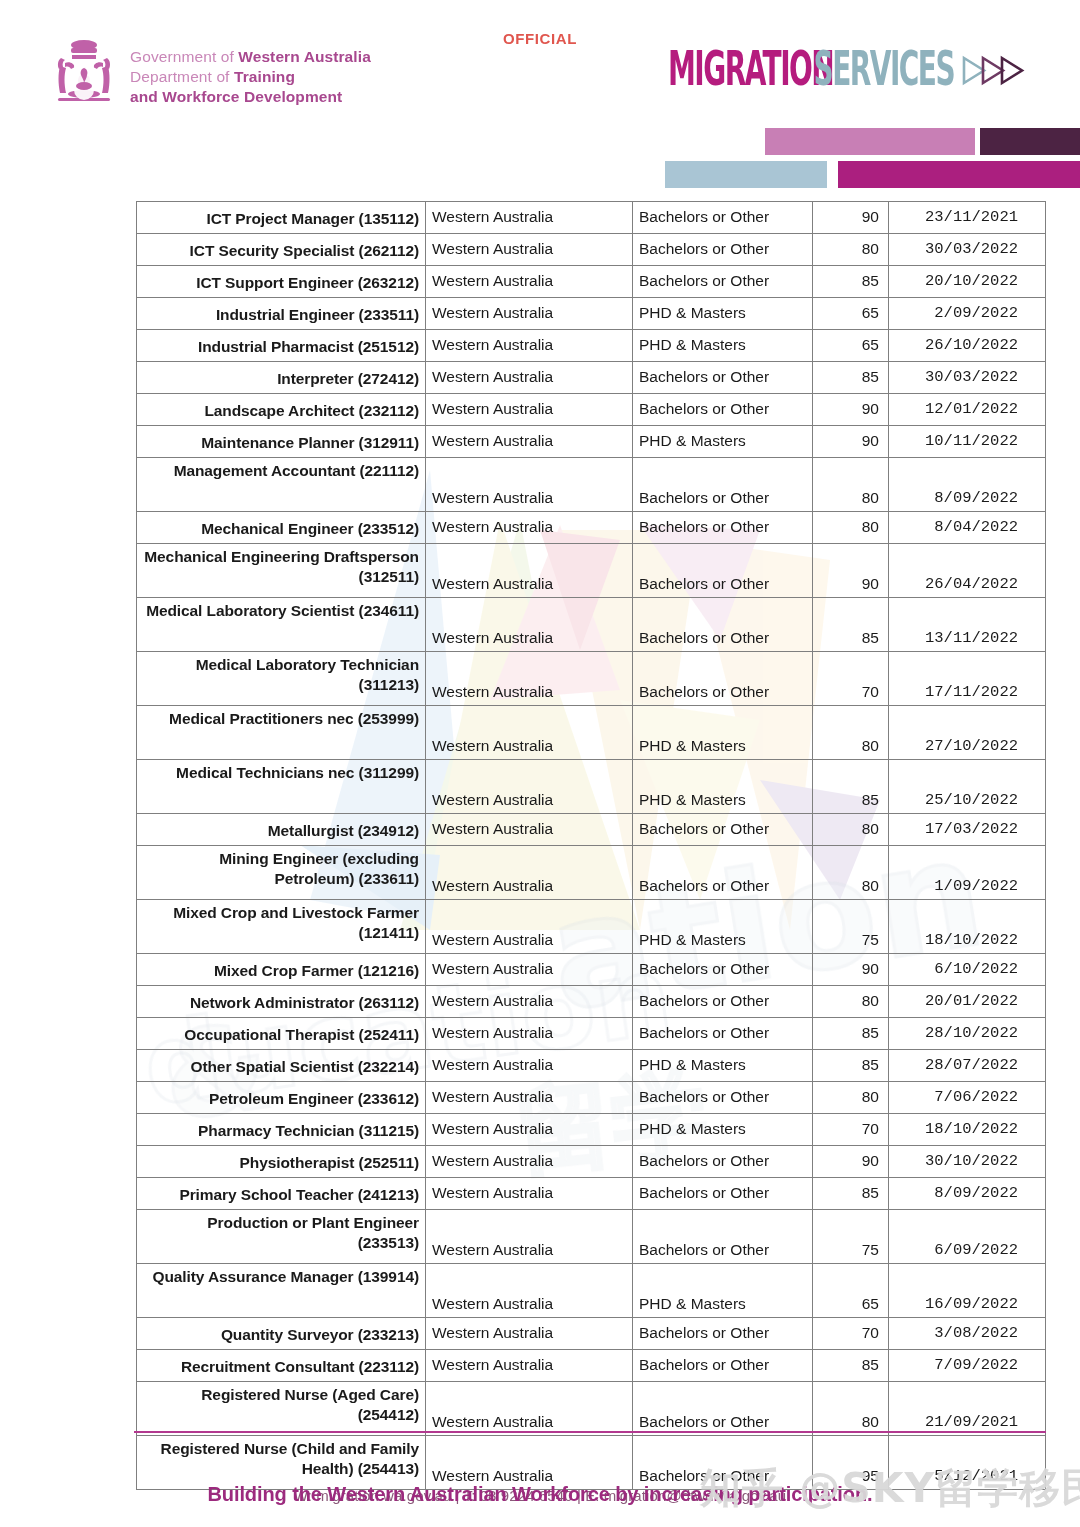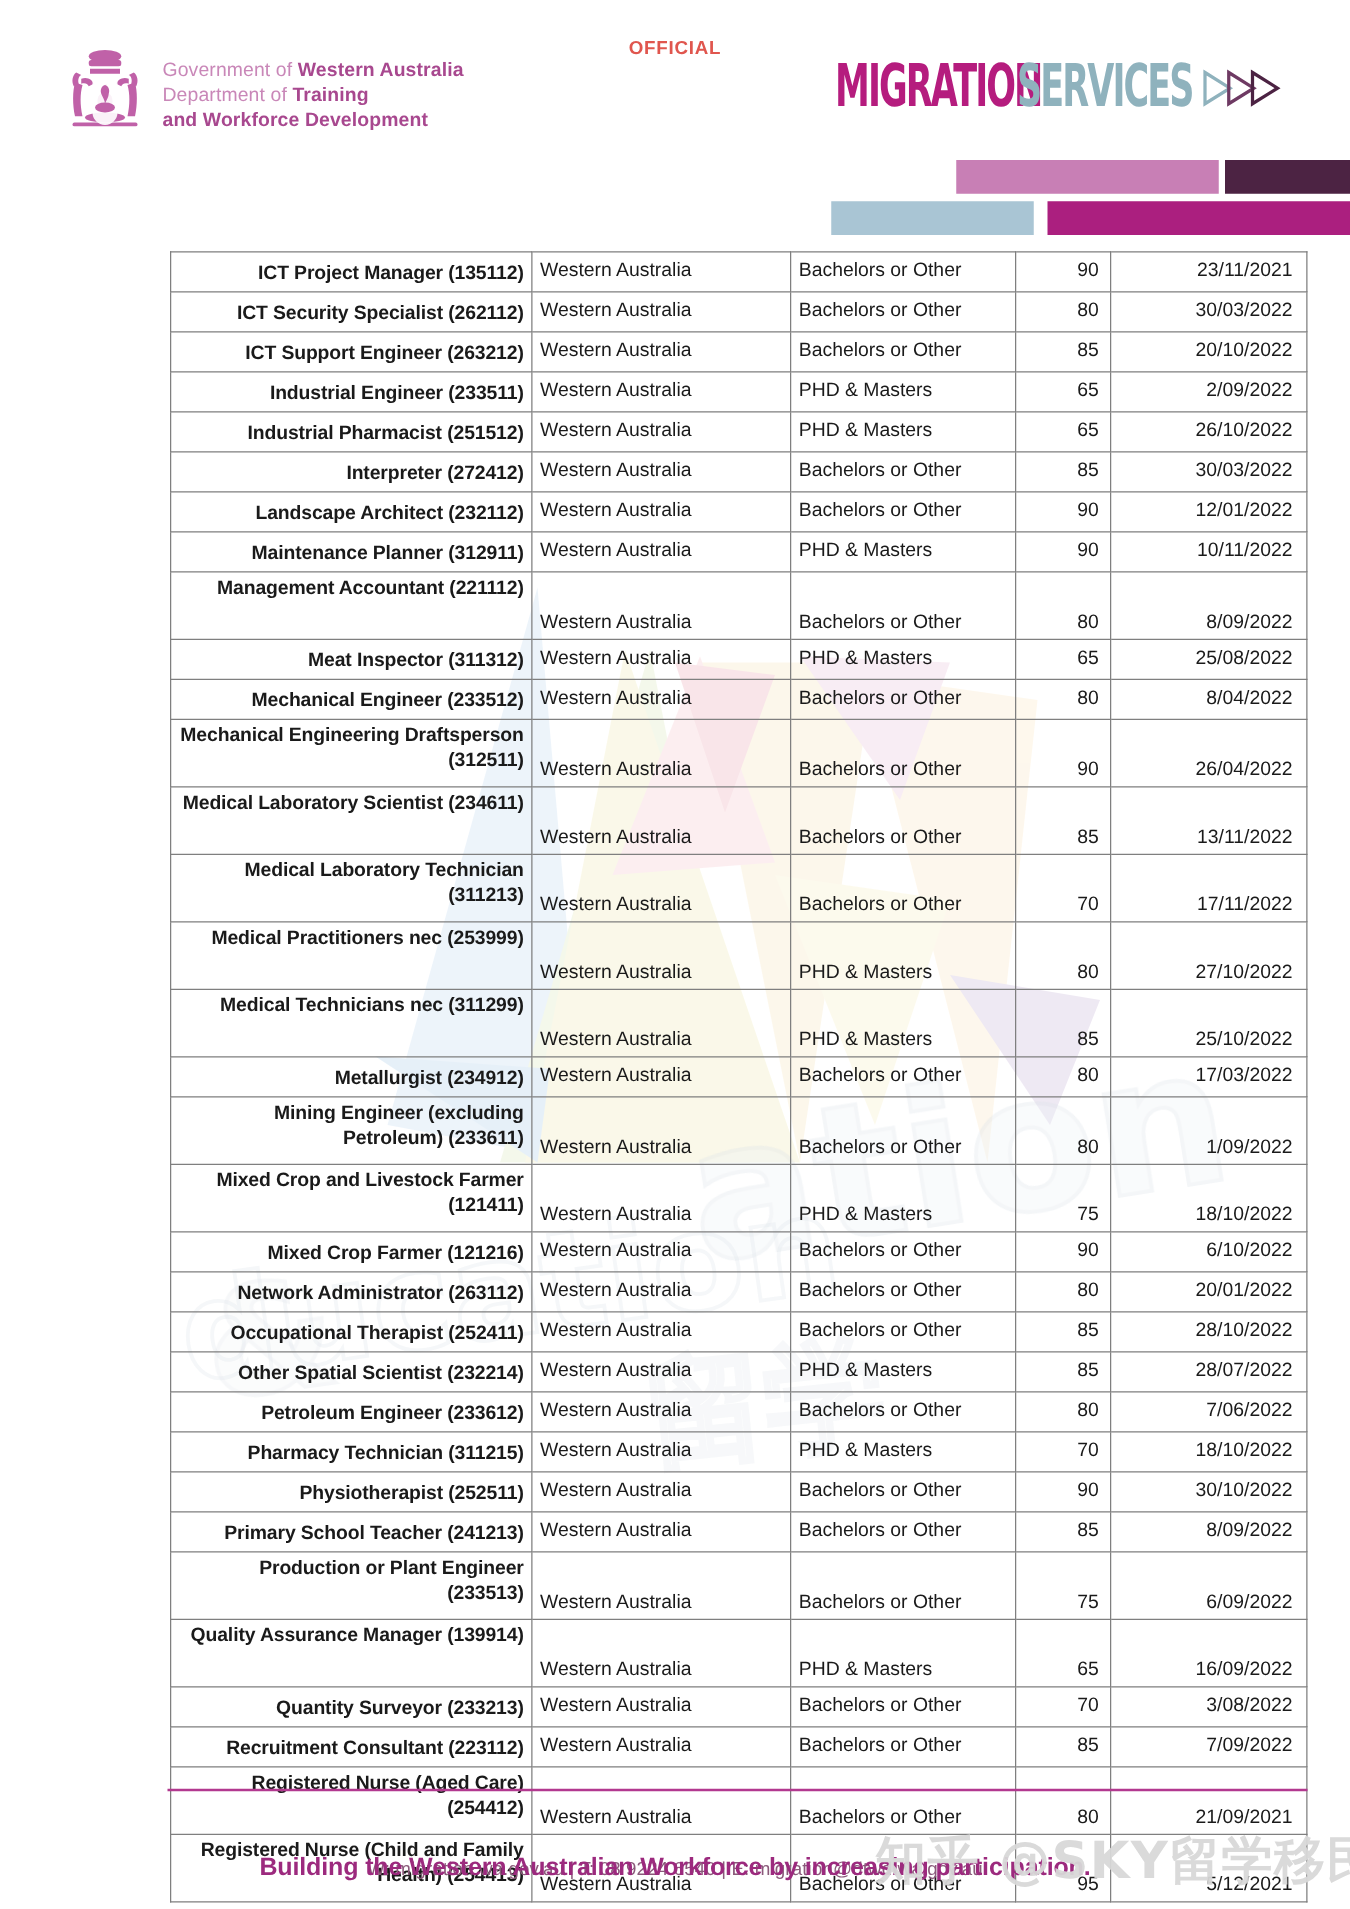--- a/index.html
+++ b/index.html
@@ -56,21 +56,21 @@
     background:transparent;
     height:28px;
     line-height:1.32;
   }
   td.occ{font-weight:700;vertical-align:top;padding-top:3px;letter-spacing:-.1px;text-align:right;}
   tr.two-line td{height:50px;}
   tr.two-line td.occ{vertical-align:top;}
   tr.two-line td:not(.occ){vertical-align:bottom;padding-bottom:3px;}
   tr:not(.two-line) td{vertical-align:middle;}
   td.num{text-align:right;padding-right:9px;}
-  td.date{text-align:right;padding-right:11px;}
+  td.date{text-align:right;padding-right:27px;font-family:Liberation Mono, monospace;}
   td.state,td.qual{font-weight:400;}
 
   
   #page-footer{position:absolute;left:0;top:1425px;width:1080px;z-index:3;}
   #footer-rule{position:absolute;left:134px;top:6px;width:912px;height:2px;background:#b2398f;}
   #footer-contact{
     position:absolute;left:0;top:22px;width:1080px;text-align:center;
     font-size:15px;color:#8a5a7a;letter-spacing:.1px;margin-top:40px;
   }
   #footer-tagline{
@@ -238,27 +238,20 @@
           <td class="date">10/11/2022</td>
         </tr>
         <tr class="two-line">
           <td class="occ">Management Accountant (221112)</td>
           <td class="state">Western Australia</td>
           <td class="qual">Bachelors or Other</td>
           <td class="num">80</td>
           <td class="date">8/09/2022</td>
         </tr>
         <tr>
-          <td class="occ">Meat Inspector (311312)</td>
-          <td class="state">Western Australia</td>
-          <td class="qual">PHD &amp; Masters</td>
-          <td class="num">65</td>
-          <td class="date">25/08/2022</td>
-        </tr>
-        <tr>
           <td class="occ">Mechanical Engineer (233512)</td>
           <td class="state">Western Australia</td>
           <td class="qual">Bachelors or Other</td>
           <td class="num">80</td>
           <td class="date">8/04/2022</td>
         </tr>
         <tr class="two-line">
           <td class="occ">Mechanical Engineering Draftsperson (312511)</td>
           <td class="state">Western Australia</td>
           <td class="qual">Bachelors or Other</td>

